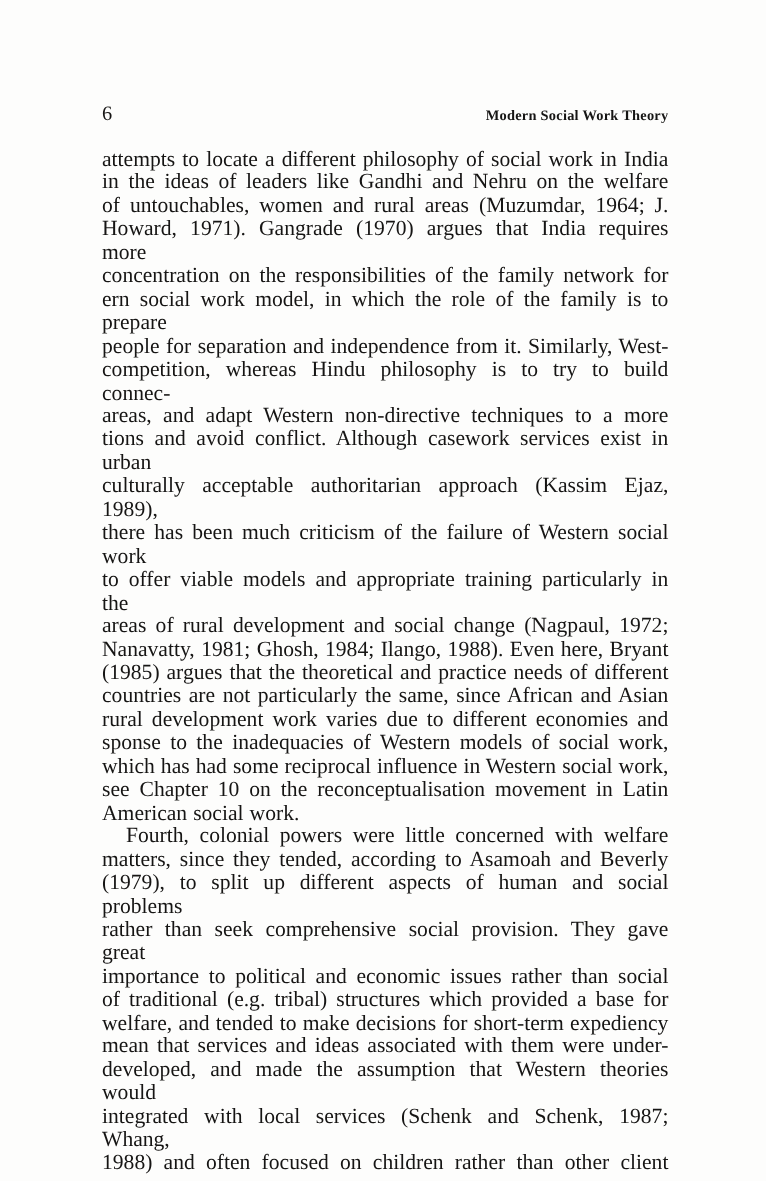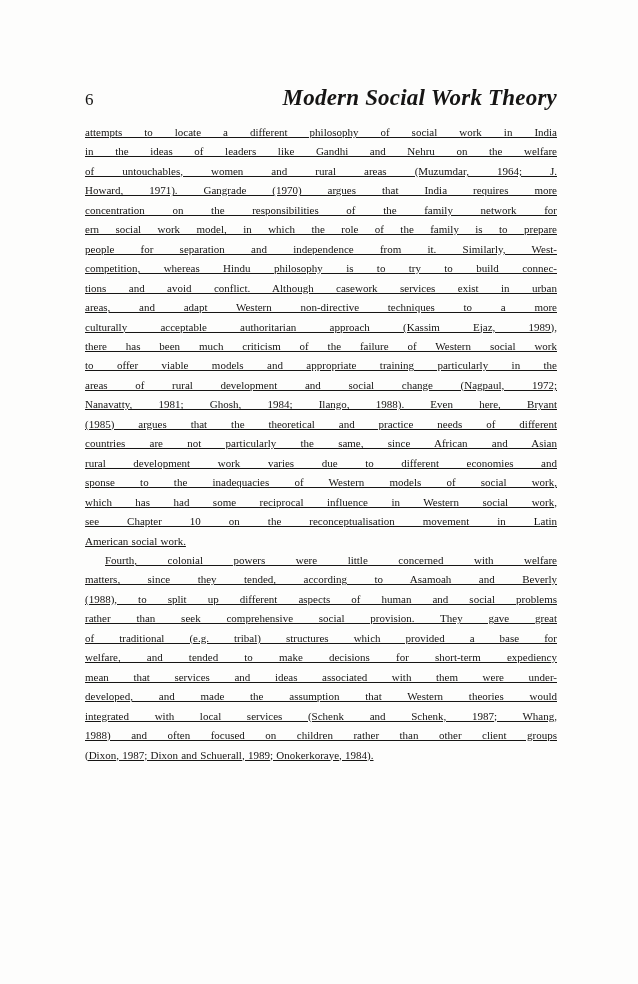--- a/index.html
+++ b/index.html
@@ -29,43 +29,41 @@
     width: 472px;
     display: flex;
     justify-content: space-between;
     align-items: baseline;
   }
   .page-number {
     font-size: 17px;
     font-weight: normal;
   }
   .running-title {
-    font-size: 23px;
+    font-size: 12px;
     font-weight: bold;
-    font-style: italic;
     letter-spacing: 0.2px;
   }
   .body-text {
     position: absolute;
     left: 85px;
     top: 123px;
     width: 472px;
   }
   .paragraph {
     margin: 0;
     padding: 0;
   }
   .line {
-    font-size: 11px;
+    font-size: 18px;
     line-height: 19.45px;
     text-align: justify;
     text-align-last: justify;
     white-space: normal;
     word-spacing: 0.5px;
-    text-decoration: underline;
   }
   .line.last {
     text-align-last: left;
   }
   .line.indent {
     text-indent: 20px;
   }
 </style>
 </head>
 <body>
@@ -78,40 +76,41 @@
   <div class="body-text">
       <div class="paragraph">
         <div class="line">attempts to locate a different philosophy of social work in India</div>
         <div class="line">in the ideas of leaders like Gandhi and Nehru on the welfare</div>
         <div class="line">of untouchables, women and rural areas (Muzumdar, 1964; J.</div>
         <div class="line">Howard, 1971). Gangrade (1970) argues that India requires more</div>
         <div class="line">concentration on the responsibilities of the family network for</div>
         <div class="line">ern social work model, in which the role of the family is to prepare</div>
         <div class="line">people for separation and independence from it. Similarly, West-</div>
         <div class="line">competition, whereas Hindu philosophy is to try to build connec-</div>
+        <div class="line">areas, and adapt Western non-directive techniques to a more</div>
         <div class="line">tions and avoid conflict. Although casework services exist in urban</div>
-        <div class="line">areas, and adapt Western non-directive techniques to a more</div>
         <div class="line">culturally acceptable authoritarian approach (Kassim Ejaz, 1989),</div>
         <div class="line">there has been much criticism of the failure of Western social work</div>
         <div class="line">to offer viable models and appropriate training particularly in the</div>
         <div class="line">areas of rural development and social change (Nagpaul, 1972;</div>
         <div class="line">Nanavatty, 1981; Ghosh, 1984; Ilango, 1988). Even here, Bryant</div>
         <div class="line">(1985) argues that the theoretical and practice needs of different</div>
         <div class="line">countries are not particularly the same, since African and Asian</div>
         <div class="line">rural development work varies due to different economies and</div>
         <div class="line">sponse to the inadequacies of Western models of social work,</div>
         <div class="line">which has had some reciprocal influence in Western social work,</div>
         <div class="line">see Chapter 10 on the reconceptualisation movement in Latin</div>
         <div class="line last">American social work.</div>
       </div>
       <div class="paragraph">
         <div class="line indent">Fourth, colonial powers were little concerned with welfare</div>
         <div class="line">matters, since they tended, according to Asamoah and Beverly</div>
-        <div class="line">(1988), to split up different aspects of human and social problems</div>
+        <div class="line">(1979), to split up different aspects of human and social problems</div>
         <div class="line">rather than seek comprehensive social provision. They gave great</div>
+        <div class="line">importance to political and economic issues rather than social</div>
         <div class="line">of traditional (e.g. tribal) structures which provided a base for</div>
         <div class="line">welfare, and tended to make decisions for short-term expediency</div>
         <div class="line">mean that services and ideas associated with them were under-</div>
         <div class="line">developed, and made the assumption that Western theories would</div>
         <div class="line">integrated with local services (Schenk and Schenk, 1987; Whang,</div>
         <div class="line">1988) and often focused on children rather than other client groups</div>
         <div class="line last">(Dixon, 1987; Dixon and Schuerall, 1989; Onokerkoraye, 1984).</div>
       </div>
     </div>
 </div>

